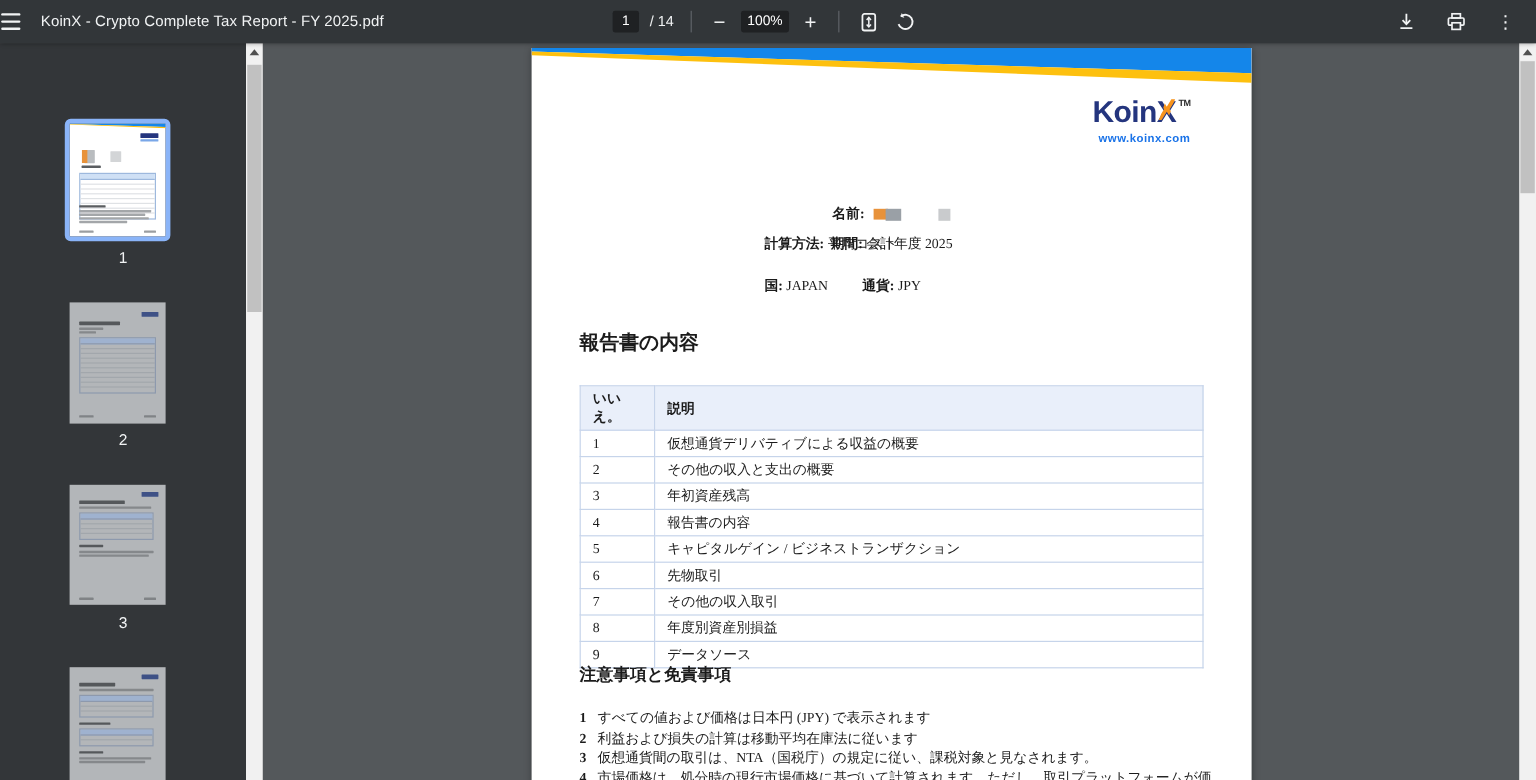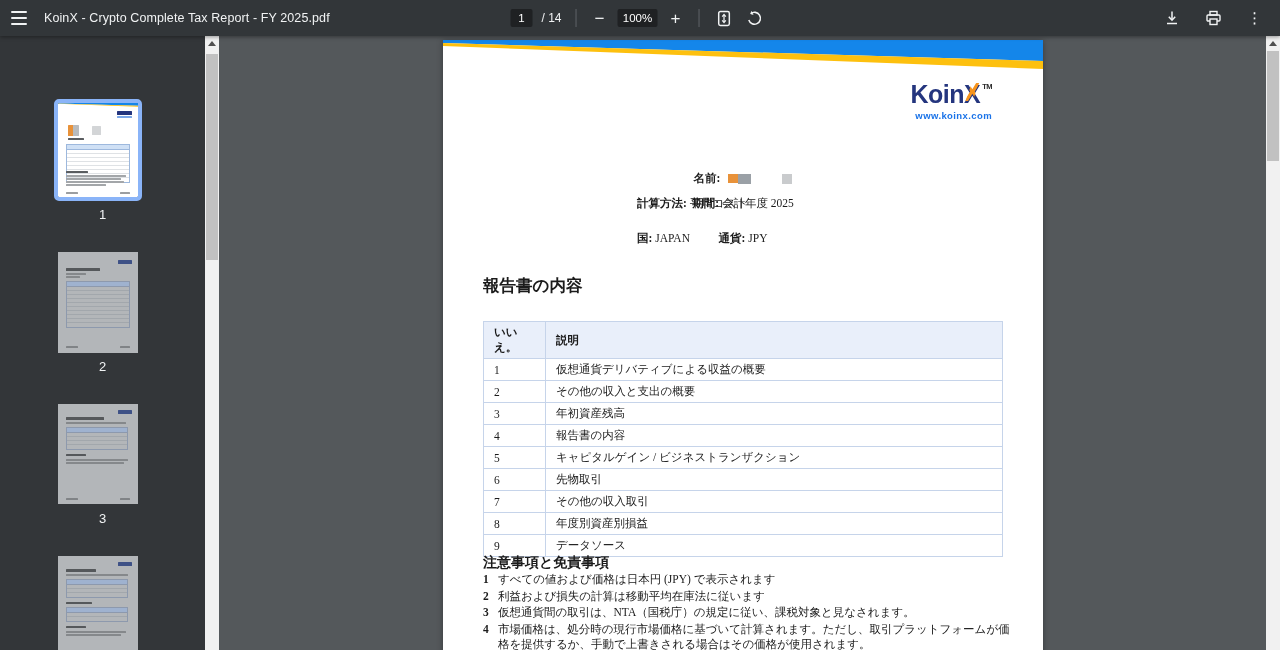--- a/index.html
+++ b/index.html
@@ -10,21 +10,21 @@
     font-family: "Liberation Sans", "DejaVu Sans", sans-serif;
   }
 
   
   .toolbar {
     position: absolute; top: 0; left: 0; width: 1280px; height: 36px;
     background: #323639; color: #f1f3f4; z-index: 30;
     display: flex; align-items: center;
     box-shadow: 0 1px 4px rgba(0,0,0,.4);
   }
-  .tb-left { display: flex; align-items: center; gap: 16px; padding-left: 10px; }
+  .tb-left { display: flex; align-items: center; gap: 16px; }
   .hamburger { width: 18px; height: 14px; display: flex; flex-direction: column; justify-content: space-between; cursor: pointer; padding: 0 1px;}
   .hamburger div { height: 2px; background: #f1f3f4; border-radius: 1px; }
   .doc-title { font-size: 12.5px; color: #f1f3f4; letter-spacing: .1px; }
 
   .tb-center {
     position: absolute; left: 50%; transform: translateX(-51%);
     display: flex; align-items: center; gap: 9px; height: 36px;
   }
   .num-box {
     background: #1f2123; border: none; color: #fff; border-radius: 2px;
@@ -105,21 +105,21 @@
     border-collapse: collapse; font-size: 11.5px;
   }
   .contents-table th, .contents-table td {
     border: 1px solid #c6d4ea; padding: 3px 10px; height: 21px;
     text-align: left; font-weight: normal; vertical-align: middle;
   }
   .contents-table th { background: #e9effa; font-weight: bold; }
   .col-no { width: 62px; }
 
   .notes { position: absolute; left: 40px; top: 514px; width: 527px; }
-  .notes-title { font-size: 14px; font-weight: bold; margin-bottom: 0; }
+  .notes-title { font-size: 14px; font-weight: bold; margin-bottom: 20px; }
   .note-item { display: flex; font-size: 11.5px; line-height: 15.5px; margin-bottom: 1px; }
   .note-no { width: 15px; flex: none; font-weight: bold; }
   .note-text { flex: 1; }
 </style>
 </head>
 <body>
 
 <div class="toolbar">
   <div class="tb-left">
     <div class="hamburger">

